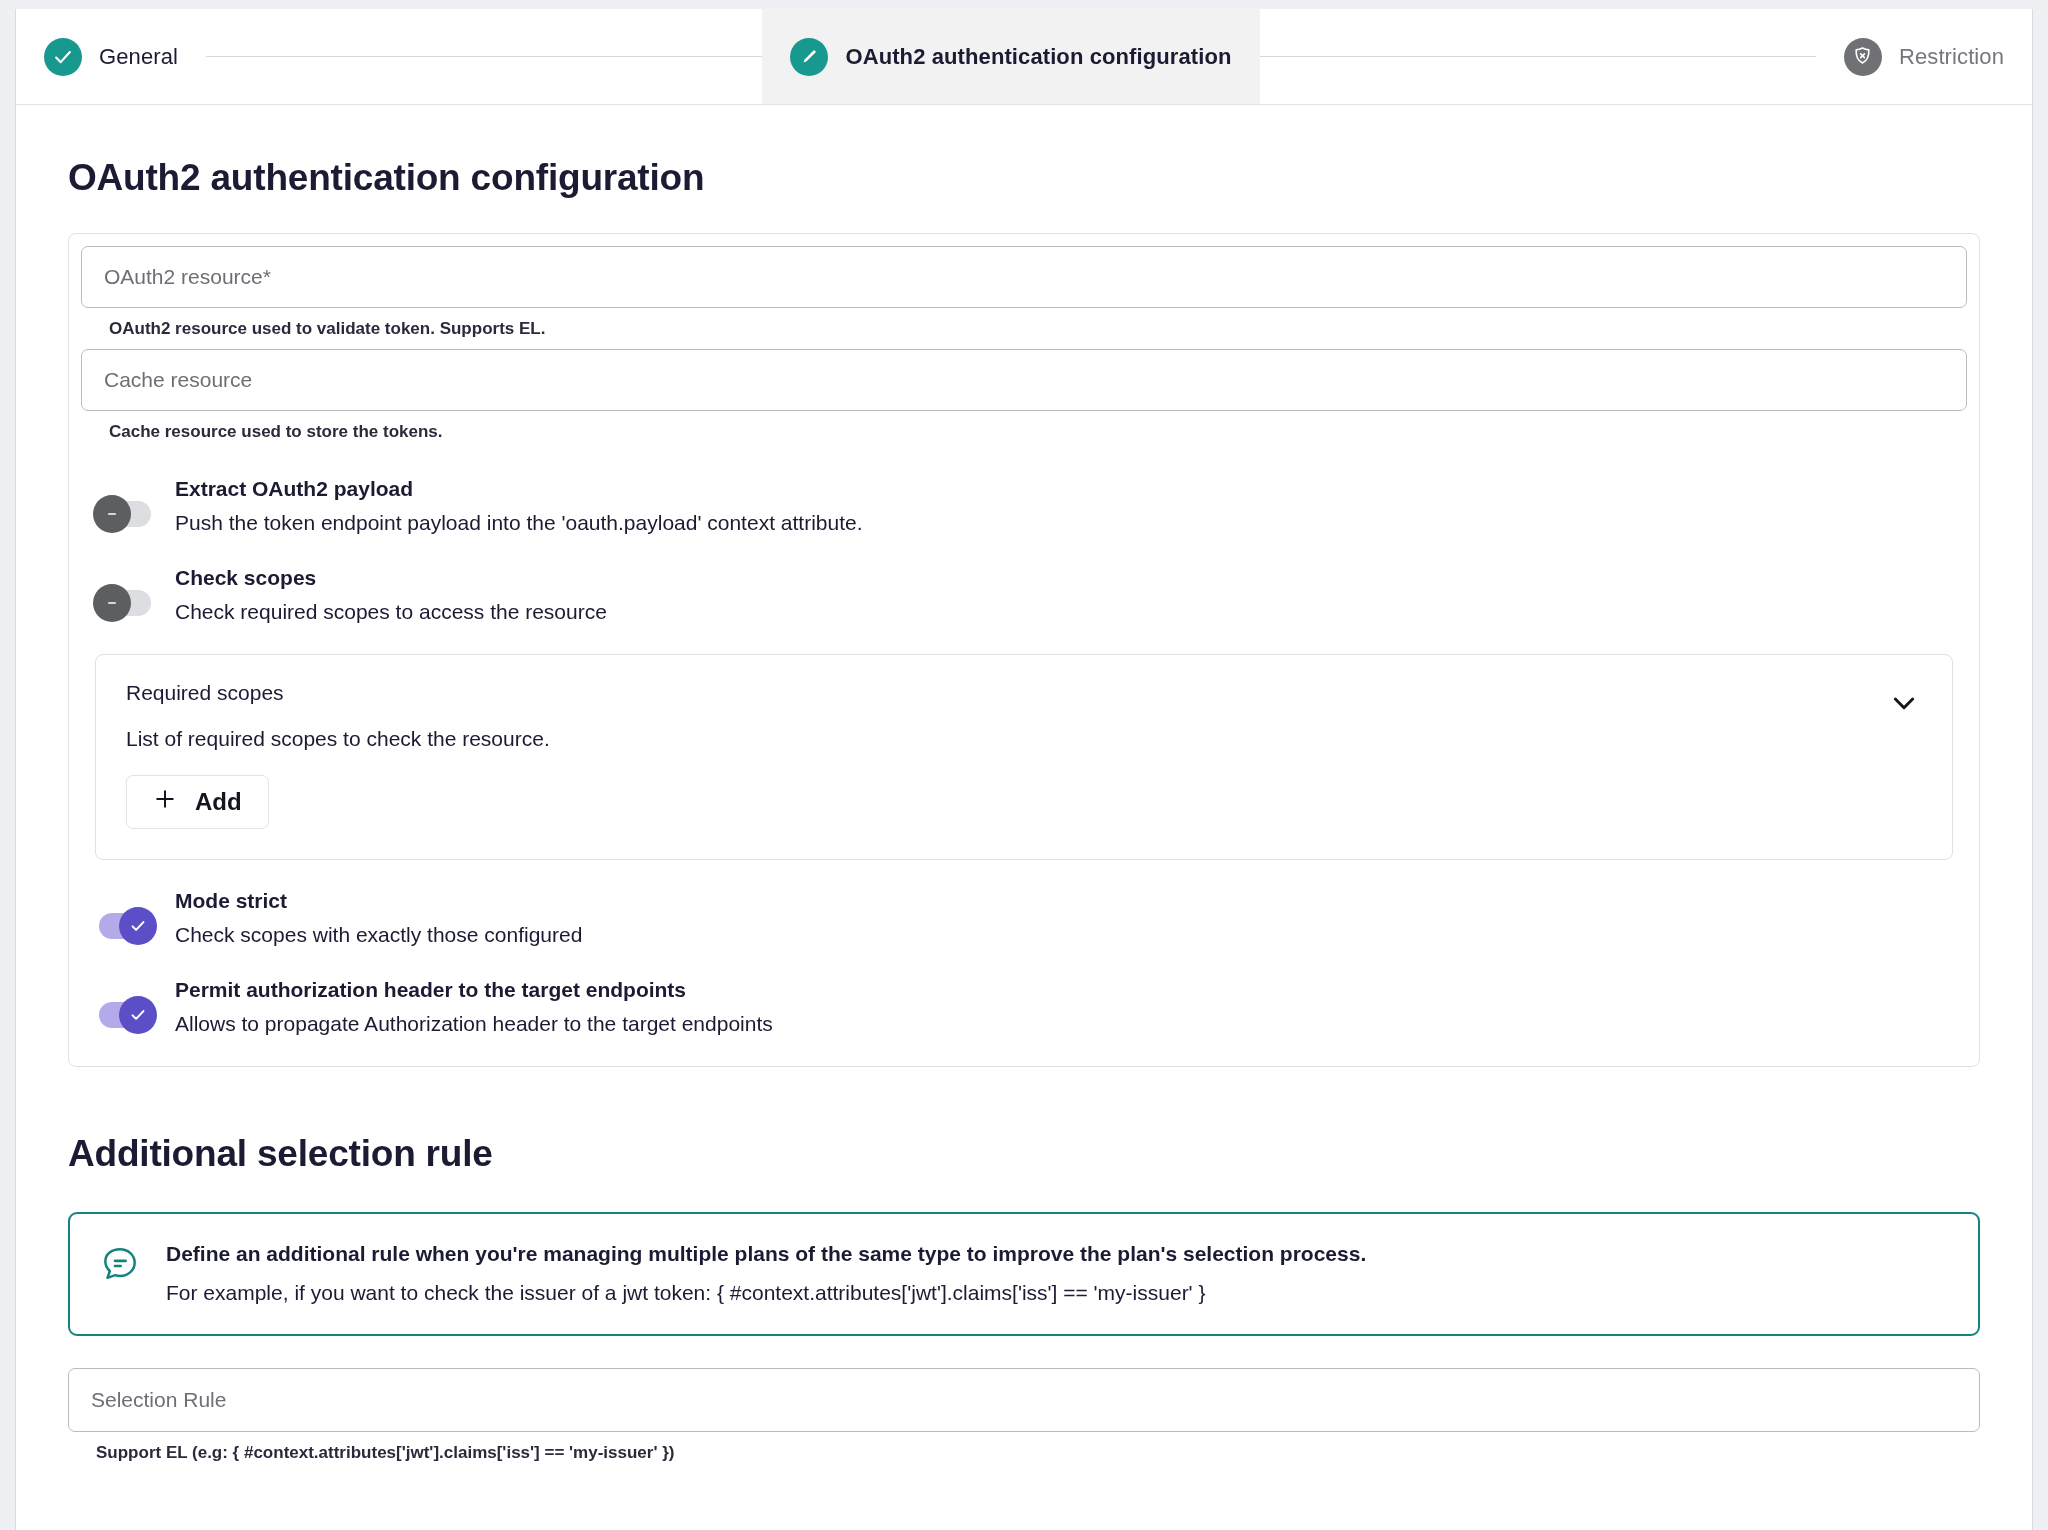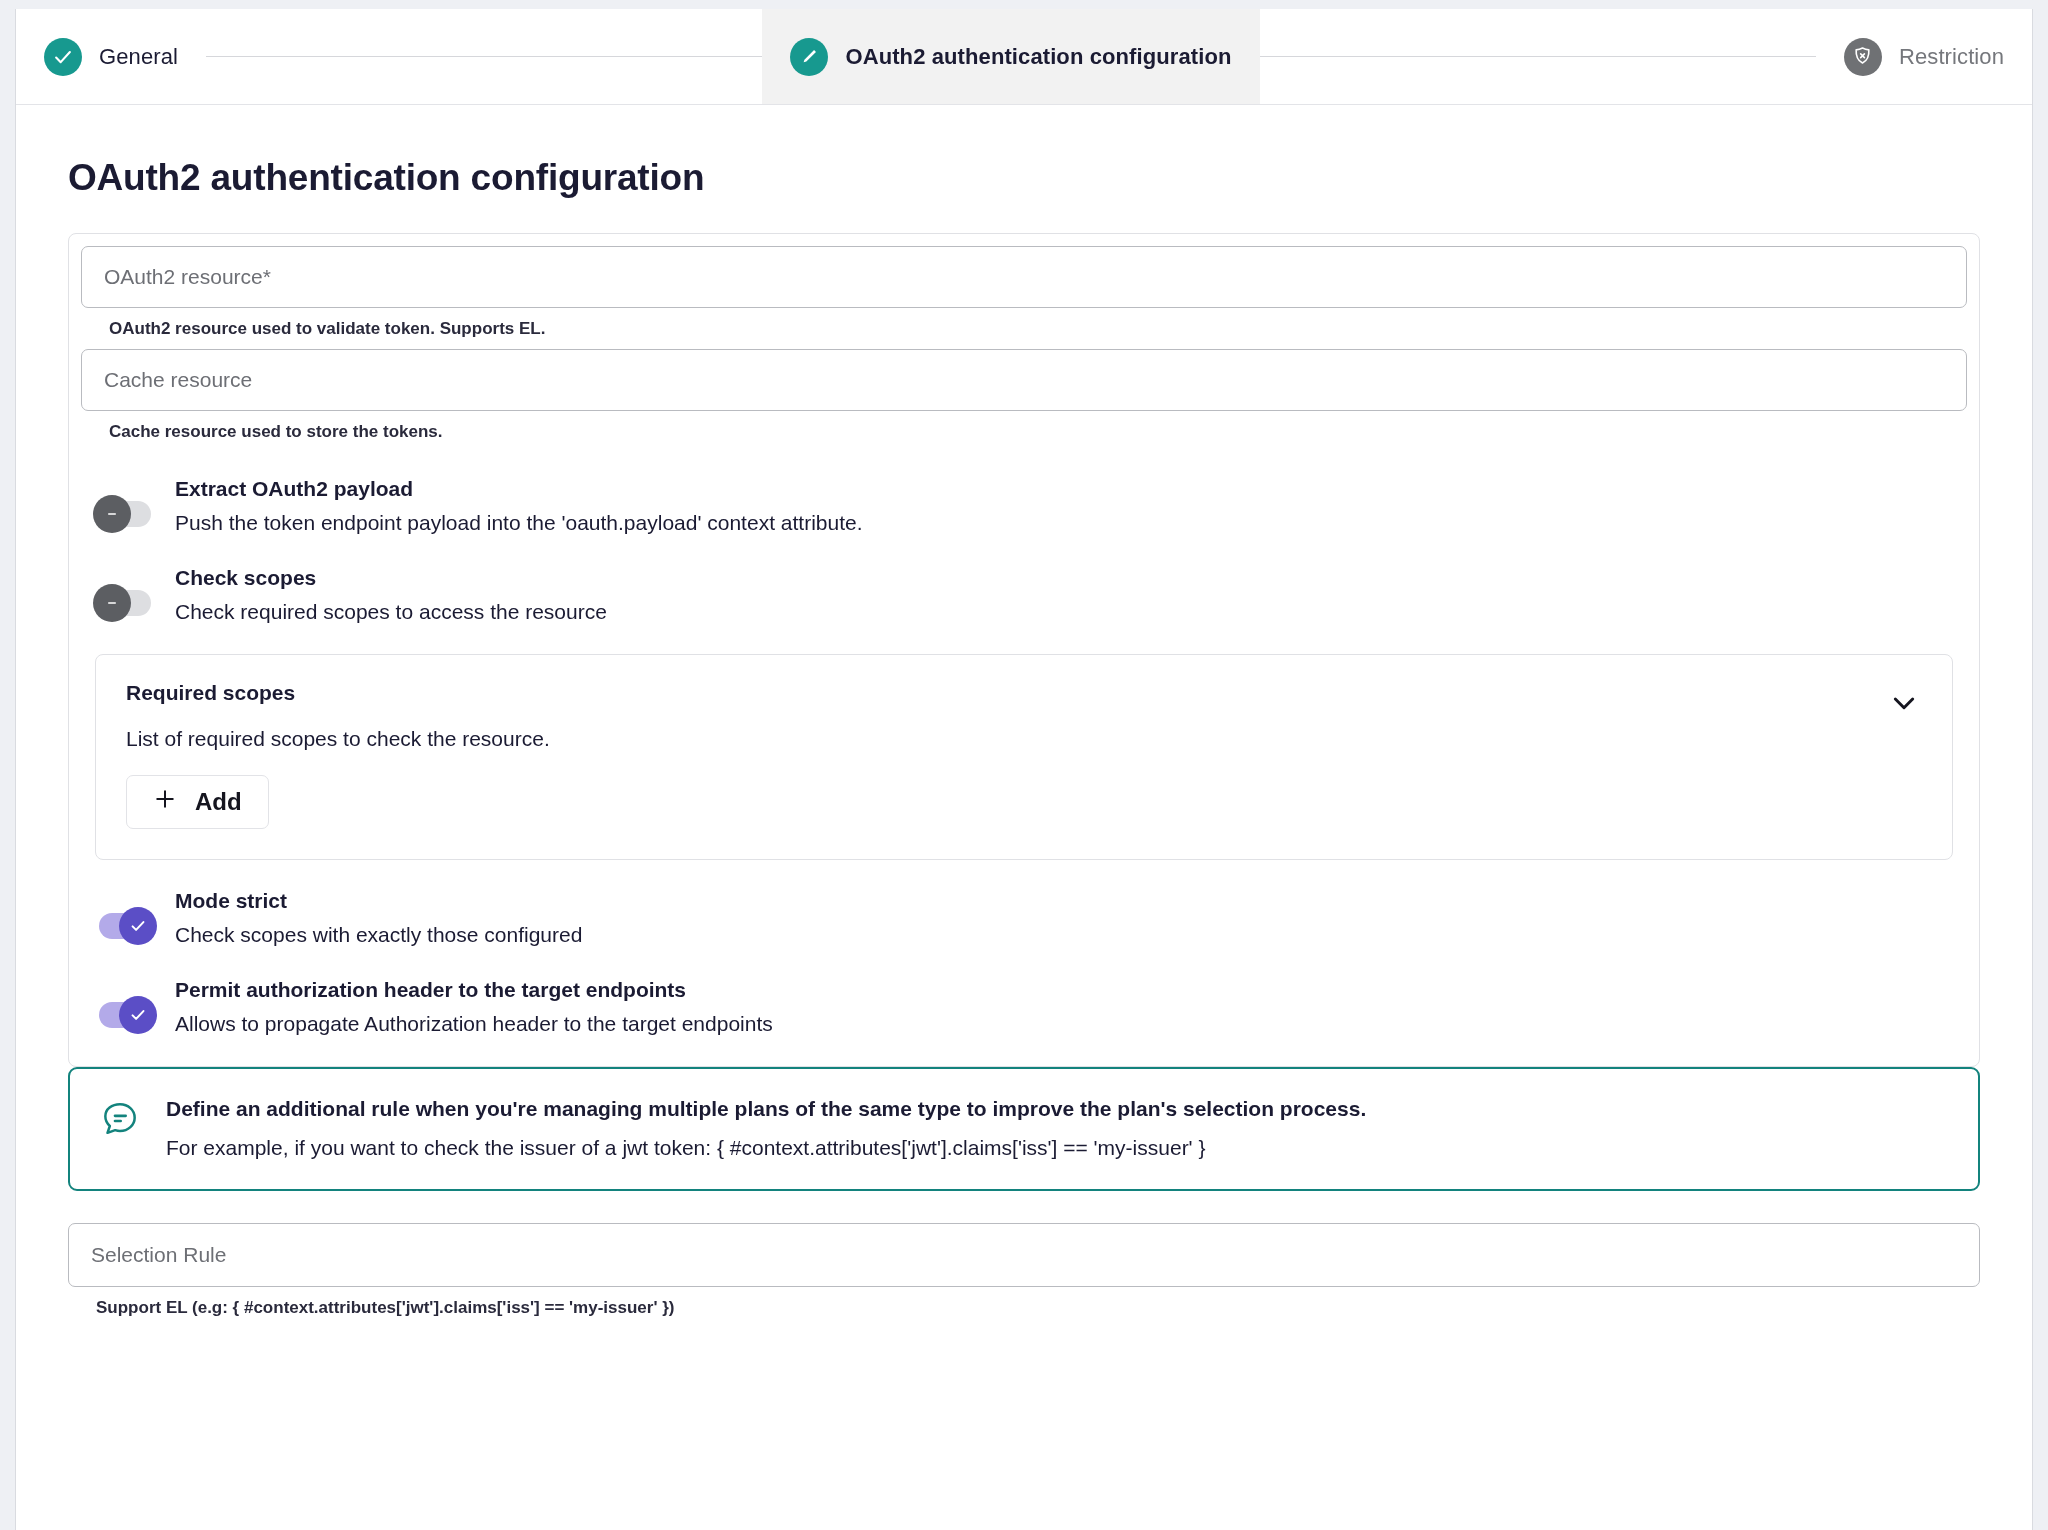--- a/index.html
+++ b/index.html
@@ -170,21 +170,21 @@
   
   .subcard {
     position: relative;
     border: 1px solid #e0e1e5;
     border-radius: 8px;
     margin: 28px 14px 0 14px;
     padding: 26px 30px 30px 30px;
   }
   .subcard-title {
     font-size: 21px;
-    font-weight: 700;
+    font-weight: 400;
     color: #1b1b33;
   }
   .subcard-desc {
     font-size: 21px;
     color: #1b1b33;
     margin-top: 22px;
   }
   .chevron-btn {
     position: absolute;
     right: 26px;
@@ -369,20 +369,21 @@
             </span>
           </span>
           <span class="toggle-text">
             <div class="t-title">Permit authorization header to the target endpoints</div>
             <div class="t-desc">Allows to propagate Authorization header to the target endpoints</div>
           </span>
         </div>
 
       </div>
 
+      <h1 class="section-title second">Additional selection rule</h1>
 
       <div class="banner">
         <span class="banner-icon">
           <svg width="40" height="40" viewBox="0 0 24 24" fill="none">
             <path d="M12 3.2c4.9 0 8.8 3.5 8.8 8 0 4.4-3.9 8-8.8 8-1 0-2-.2-2.9-.5l-4.6 1.6 1.4-4.1c-1.6-1.4-2.7-3.5-2.7-5.8 0-4.4 3.9-7.2 8.8-7.2z" stroke="#13837d" stroke-width="1.5" stroke-linejoin="round"></path>
             <rect x="8.2" y="9.3" width="8" height="1.6" rx=".8" fill="#13837d"></rect>
             <rect x="8.2" y="12.4" width="5" height="1.6" rx=".8" fill="#13837d"></rect>
           </svg>
         </span>
         <span>

